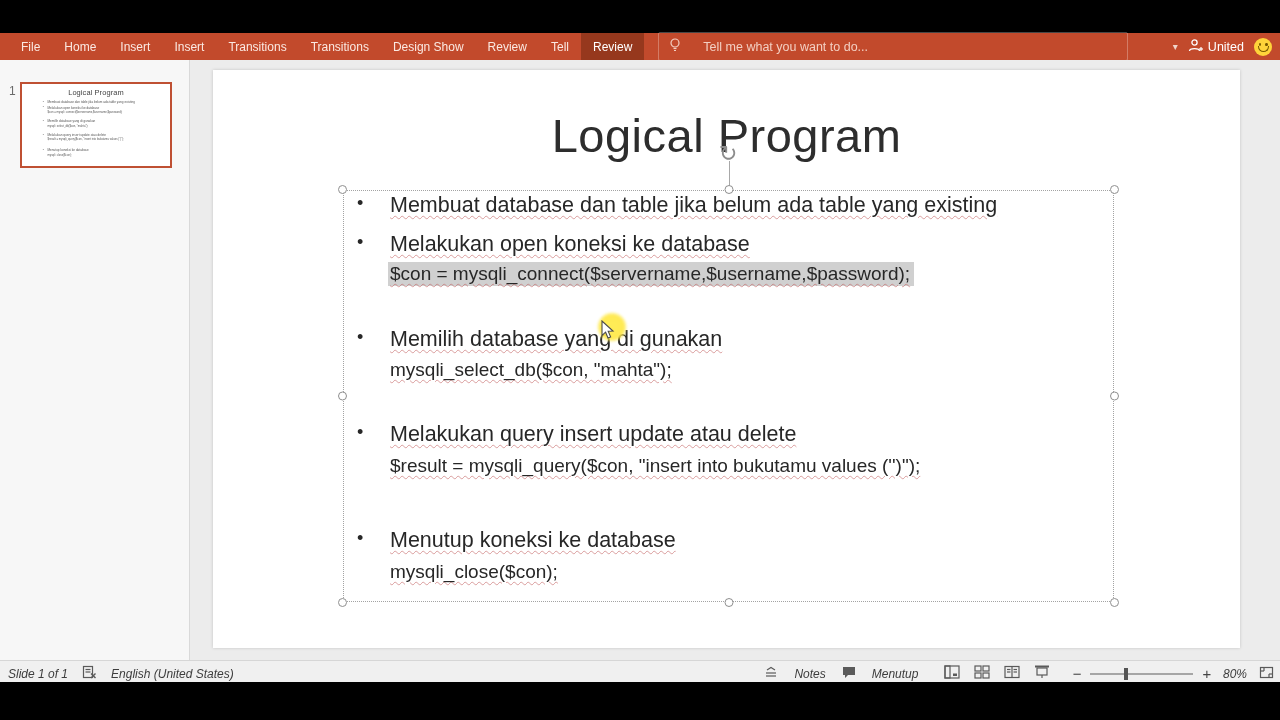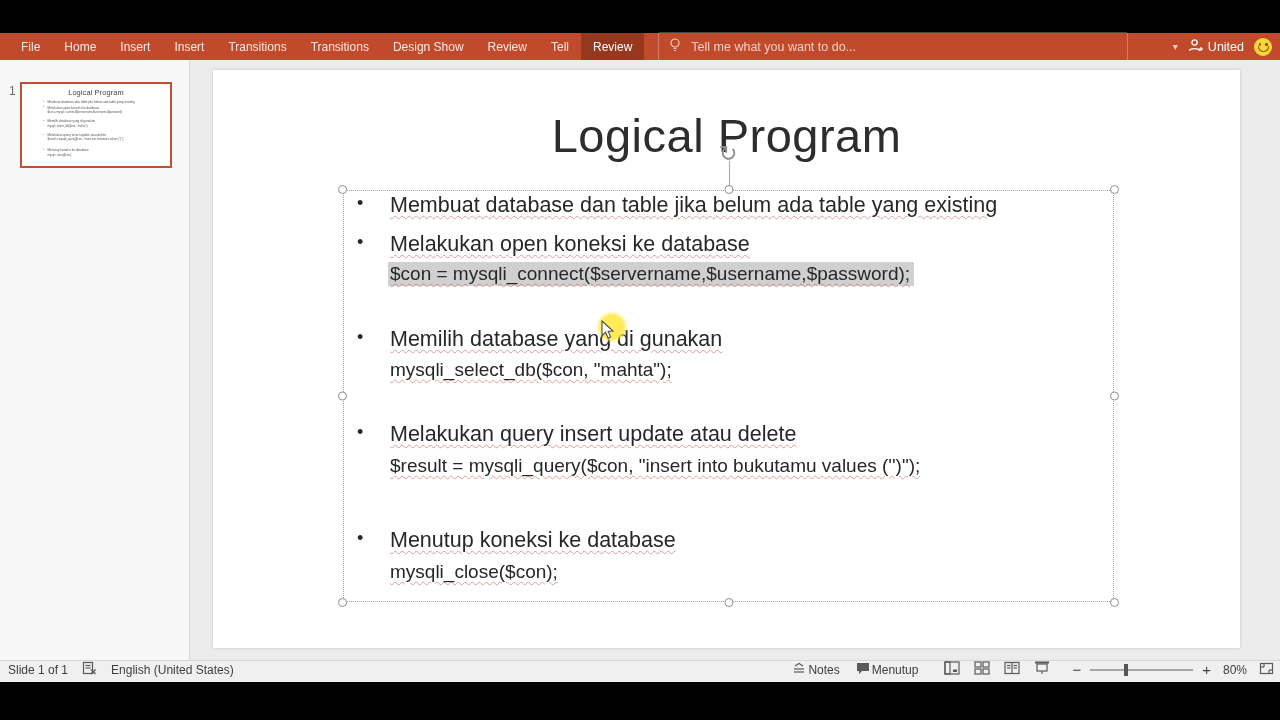--- a/index.html
+++ b/index.html
@@ -7,21 +7,21 @@
   body { font-family:"Liberation Sans","DejaVu Sans",sans-serif; }
   .screen { position:relative; width:1280px; height:720px; background:#000; }
 
   
   .ribbon { position:absolute; left:0; top:33px; width:1280px; height:27px;
             background:#c24a2c; display:flex; align-items:stretch; color:#fbe9e2; }
   .rtab { display:flex; align-items:center; padding:0 12px; font-size:12px;
           cursor:default; white-space:nowrap; }
   .rtab.first { margin-left:9px; }
   .rtab.active { background:#96381d; color:#ffffff; }
-  .tellme { display:flex; align-items:center; gap:10px; margin-left:14px;
+  .tellme { display:flex; align-items:center; gap:22px; margin-left:14px;
             padding:0 10px; font-size:12.5px; color:#f3cfc2;
             border:1px solid rgba(255,255,255,0.28); border-radius:2px;
             height:29px; align-self:center; width:470px; }
   .ribbon-right { position:absolute; right:8px; top:0; height:27px;
                   display:flex; align-items:center; gap:10px; }
   .caret { font-size:10px; color:#f0d5cb; }
   .share { display:flex; align-items:center; gap:5px; font-size:12.5px; color:#fff; }
   .smiley { width:18px; height:18px; border-radius:50%; background:#ffd43a;
             position:relative; }
   .smiley:before, .smiley:after { content:""; position:absolute; top:5px;
@@ -72,24 +72,24 @@
 
   
   .click-halo { position:absolute; left:597px; top:252px; width:30px; height:30px;
                 border-radius:50%; background:radial-gradient(circle,#ffec4f 0%,#ffe94a 55%,rgba(255,233,74,0) 75%);
                 filter:blur(1px); opacity:0.95; }
   .cursor { position:absolute; left:601px; top:260px; }
 
   
   .statusbar { position:absolute; left:0; top:660px; width:1280px; height:22px;
                background:#f0f0f0; border-top:1px solid #d6d6d6; font-size:12px;
-               color:#3d3d3d; display:flex; align-items:flex-start; }
+               color:#3d3d3d; display:flex; align-items:flex-end;font-style:italic; }
   .sb-left { display:flex; align-items:center; gap:14px; margin-left:8px; }
   .sb-right { position:absolute; right:6px; display:flex; align-items:center; }
-  .sb-item { display:flex; align-items:center; gap:2px; }
+  .sb-item { display:flex; align-items:center; gap:16px; }
   .sb-gap { margin-left:16px; }
   .viewbtns { display:flex; align-items:center; gap:14px; margin-left:26px; }
   .zoomctl { display:flex; align-items:center; margin-left:22px; }
   .zoom-track { position:relative; width:103px; height:2px; background:#a6a6a6;
                 margin:0 9px; }
   .zoom-thumb { position:absolute; left:34px; top:-5px; width:4px; height:12px;
                 background:#555; }
   .zoom-sign { font-size:15px; color:#444; line-height:1; }
   .zoom-pct { margin-left:12px; }
   .fit-icon { margin-left:12px; }

